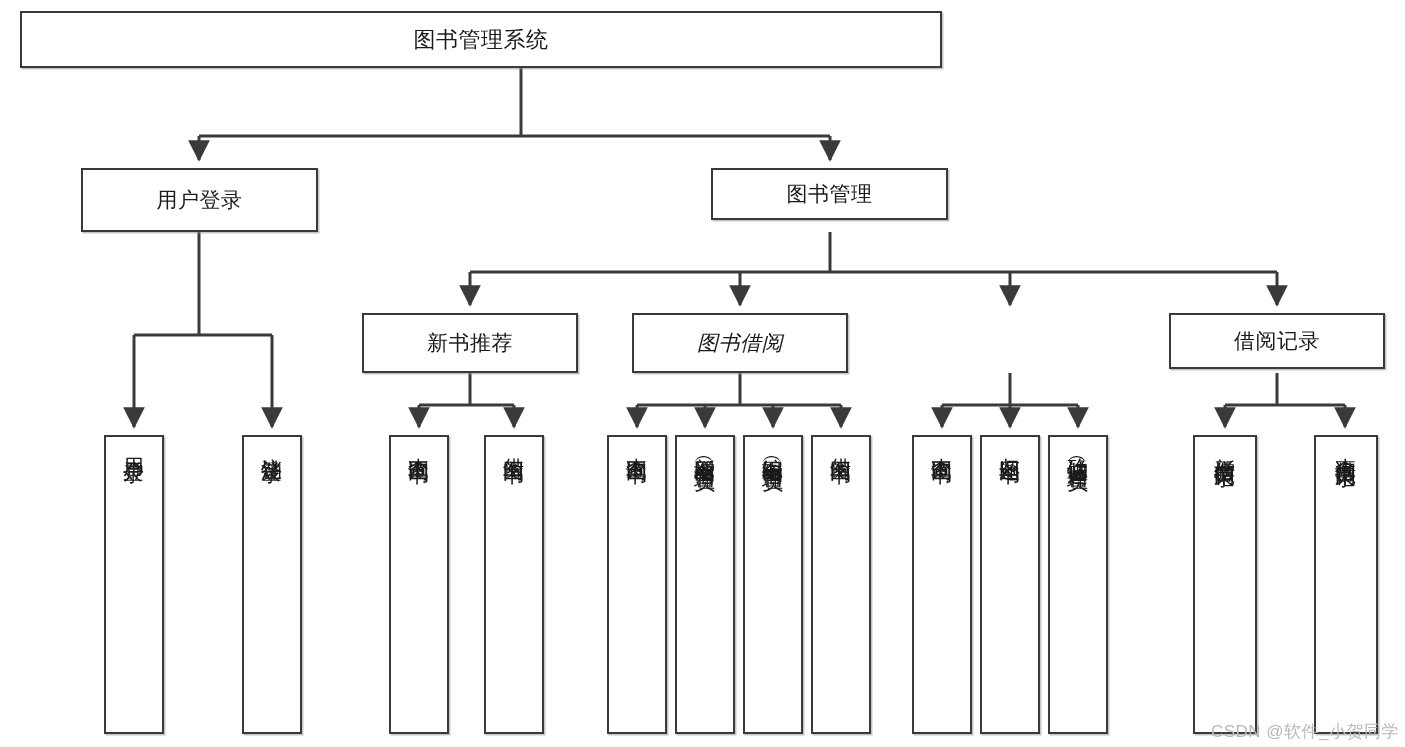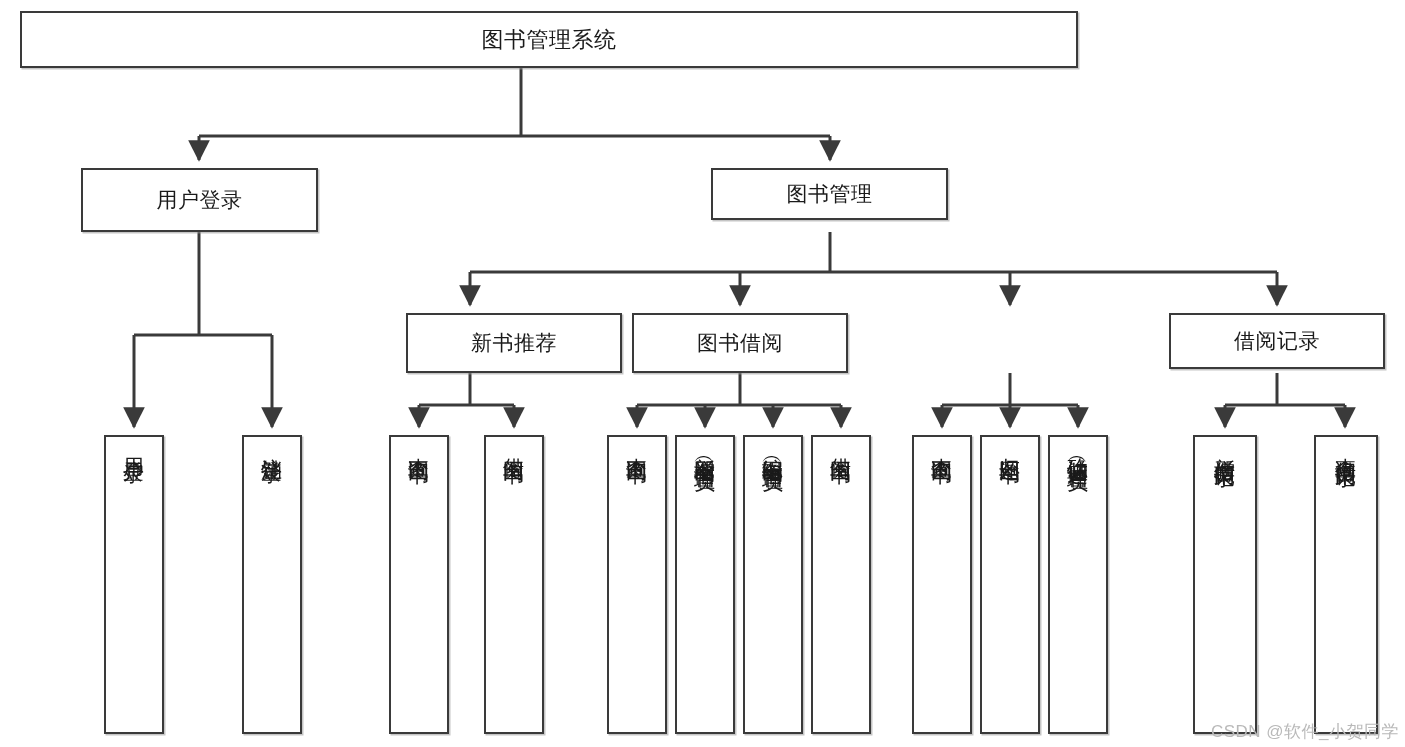--- a/index.html
+++ b/index.html
@@ -123,37 +123,37 @@
       <path d="M 1010 405 L 1010 427" marker-end="url(#arrow)"></path>
       <path d="M 1078 405 L 1078 427" marker-end="url(#arrow)"></path>
 
       <path d="M 1277 373 L 1277 405"></path>
       <path d="M 1225 405 L 1345 405"></path>
       <path d="M 1225 405 L 1225 427" marker-end="url(#arrow)"></path>
       <path d="M 1345 405 L 1345 427" marker-end="url(#arrow)"></path>
     </g>
   </svg>
 
-  <div class="node h" id="n-root" style="left:20px; top:11px; width:1058px; height:57px;">
+  <div class="node h" id="n-root" style="left:20px; top:11px; width:922px; height:57px;">
     <span class="lbl">图书管理系统</span>
   </div>
 
   <div class="node h" id="n-user-login" style="left:81px; top:168px; width:237px; height:64px;">
     <span class="lbl">用户登录</span>
   </div>
 
   <div class="node h" id="n-book-manage" style="left:711px; top:168px; width:237px; height:52px;">
     <span class="lbl">图书管理</span>
   </div>
 
-  <div class="node h" id="n-new-book-rec" style="left:362px; top:313px; width:216px; height:60px;margin-left:44px;">
+  <div class="node h" id="n-new-book-rec" style="left:362px; top:313px; width:216px; height:60px;">
     <span class="lbl">新书推荐</span>
   </div>
 
-  <div class="node h" id="n-book-borrow" style="left:632px; top:313px; width:216px; height:60px;">
+  <div class="node h" id="n-book-borrow" style="left:632px; top:313px; width:216px; height:60px;font-style:italic;">
     <span class="lbl">图书借阅</span>
   </div>
 
 
   <div class="node h" id="n-borrow-record" style="left:1169px; top:313px; width:216px; height:56px;">
     <span class="lbl">借阅记录</span>
   </div>
 
   <div class="node v" style="left:104px; top:435px; width:60px; height:299px;">
     <span class="lbl">用户登录</span>

